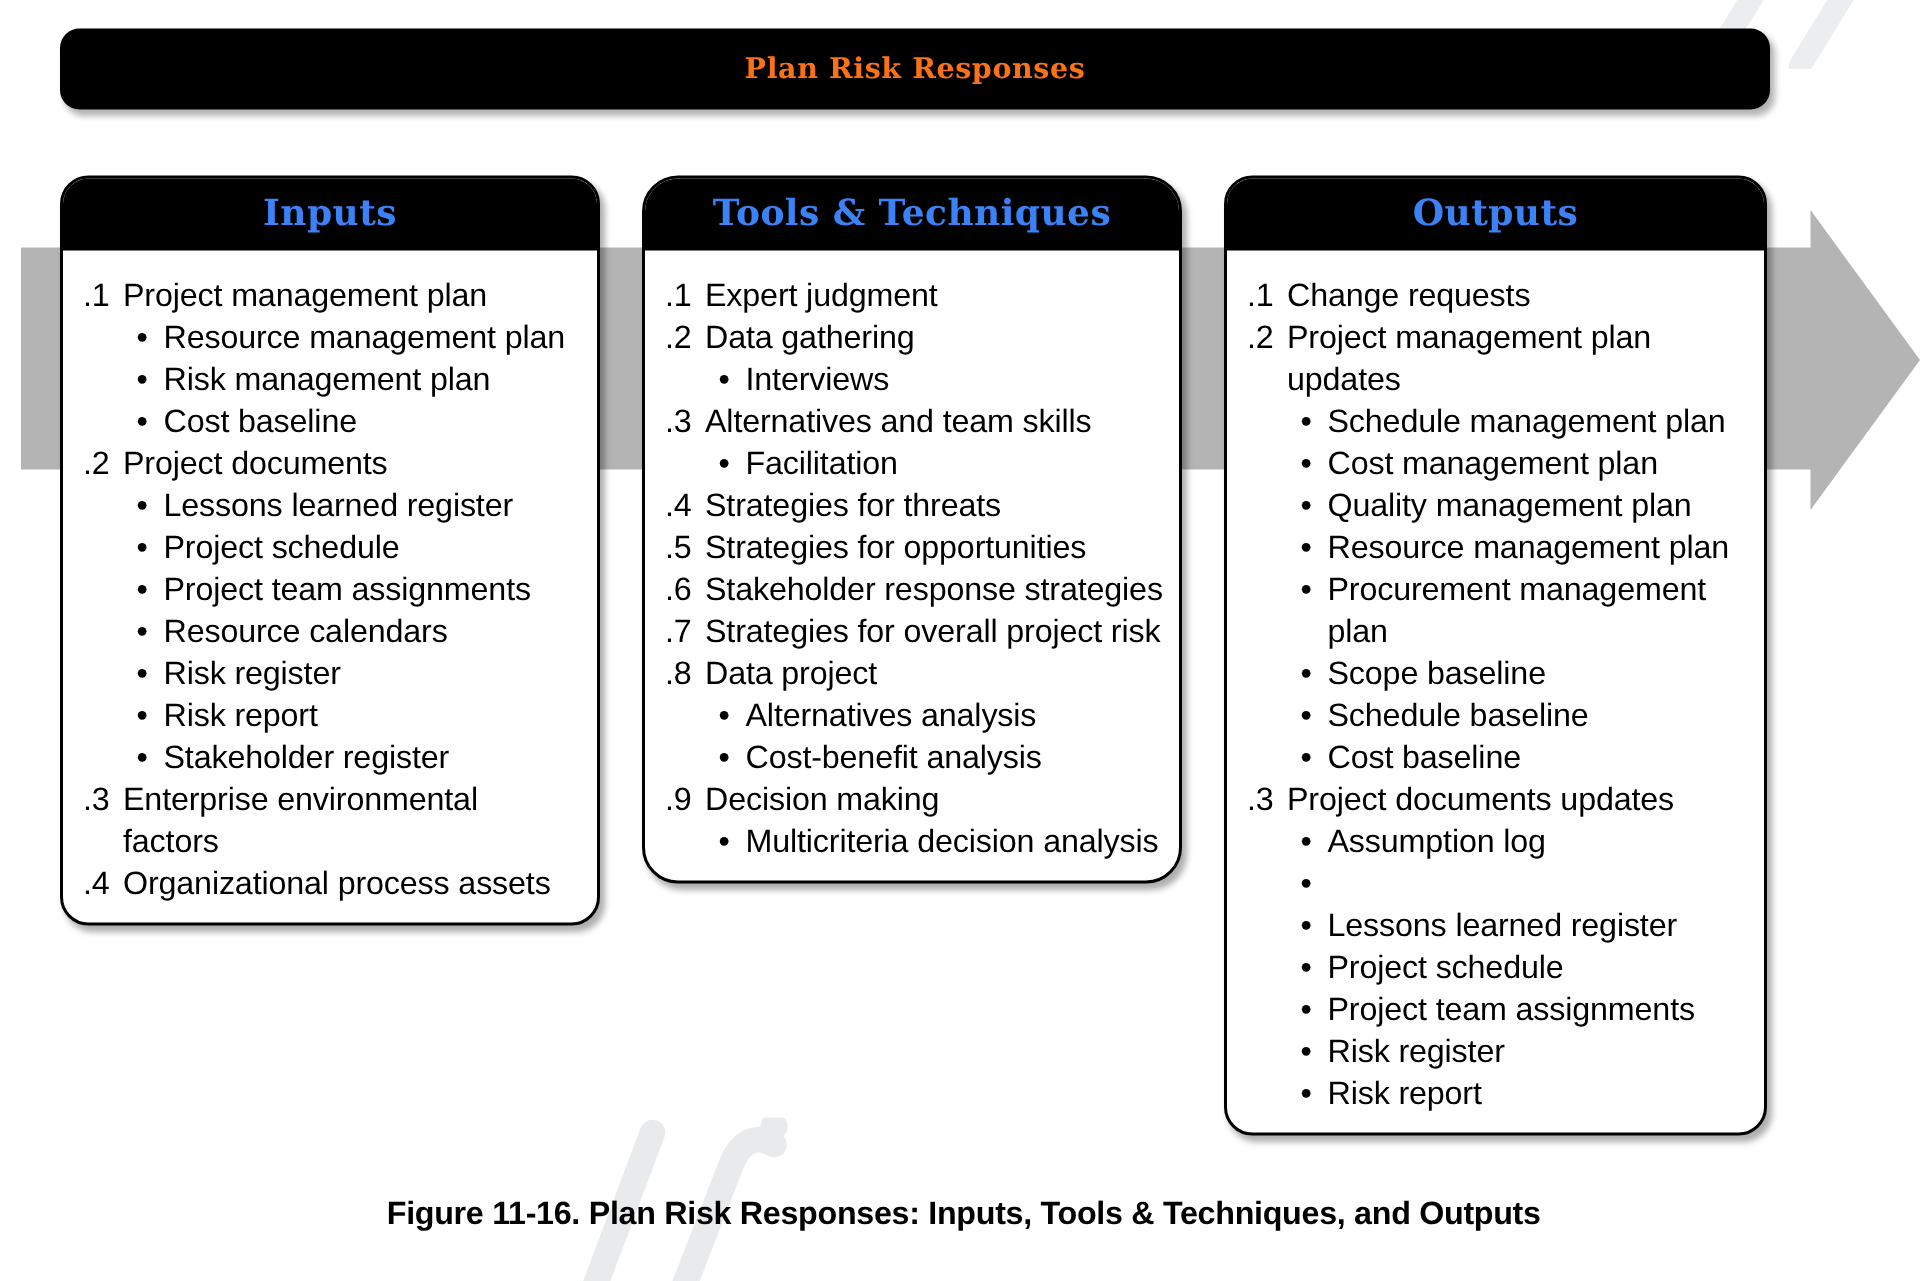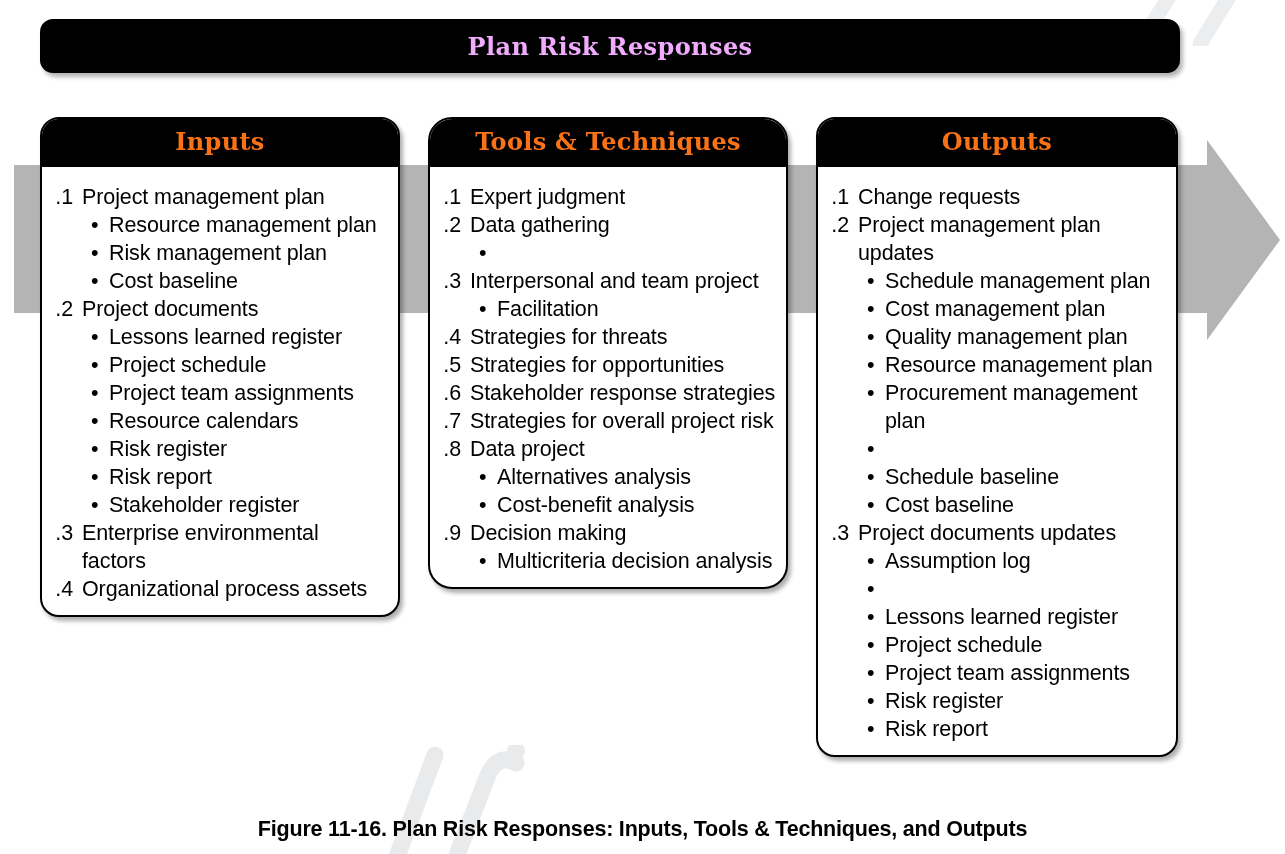--- a/index.html
+++ b/index.html
@@ -54,24 +54,24 @@
     width: 1140px;
     height: 54px;
     background: #000000;
     border-radius: 13px;
     box-shadow: 3px 4px 4px rgba(0,0,0,0.30);
     display: flex;
     align-items: center;
     justify-content: center;
   }
   #title-bar .title-text {
-    color: #f0abfc;
+    color: #f97316;
     font-family: "DejaVu Serif", "Liberation Serif", serif;
     font-weight: bold;
-    font-size: 24px;
+    font-size: 19px;
     letter-spacing: 0.4px;
     text-shadow: 1.5px 1.5px 0 rgba(0,0,0,0.55);
   }
 
   
   .itto-box {
     position: absolute;
     background: #ffffff;
     border: 2.4px solid #000000;
     border-radius: 19px;
@@ -83,21 +83,21 @@
     height: 50px;
     background: #000000;
     display: flex;
     align-items: center;
     justify-content: center;
     margin: -2.4px -2.4px 0 -2.4px;
     border-top-left-radius: 17px;
     border-top-right-radius: 17px;
   }
   .itto-header .hdr-text {
-    color: #f97316;
+    color: #3b82f6;
     font-family: "DejaVu Serif", "Liberation Serif", serif;
     font-weight: bold;
     font-size: 24px;
     letter-spacing: 0.3px;
     text-shadow: 1.4px 1.4px 0 rgba(0,0,0,0.5);
   }
   .itto-body {
     padding: 16px 10px 12px 10px;
   }
 
@@ -146,21 +146,20 @@
   #caption {
     position: absolute;
     left: 0;
     top: 797px;
     width: 1285px;
     text-align: center;
     font-size: 21.5px;
     font-weight: bold;
     font-stretch: condensed;
     letter-spacing: -0.2px;
-    margin-top: 20px;
   }
 </style>
 </head>
 <body>
 
 <svg id="watermark" viewBox="0 0 340 130">
   <g fill="none" stroke="#e6e7e9" stroke-width="17" stroke-linecap="round">
     <path d="M 60 130 L 105 10"></path>
     <path d="M 120 128 L 158 30 Q 168 8 186 18"></path>
   </g>
@@ -260,24 +259,25 @@
       <div class="num-item">
         <span class="num">.1</span>
         <span class="num-text">Expert judgment</span>
       </div>
       <div class="num-item">
         <span class="num">.2</span>
         <span class="num-text">Data gathering</span>
       </div>
       <div class="bullet-item">
         <span class="dot">•</span>
+        <span class="bullet-text">Interviews</span>
       </div>
       <div class="num-item">
         <span class="num">.3</span>
-        <span class="num-text">Interpersonal and team project</span>
+        <span class="num-text">Alternatives and team skills</span>
       </div>
       <div class="bullet-item">
         <span class="dot">•</span>
         <span class="bullet-text">Facilitation</span>
       </div>
       <div class="num-item">
         <span class="num">.4</span>
         <span class="num-text">Strategies for threats</span>
       </div>
       <div class="num-item">
@@ -343,20 +343,21 @@
       <div class="bullet-item">
         <span class="dot">•</span>
         <span class="bullet-text">Resource management plan</span>
       </div>
       <div class="bullet-item">
         <span class="dot">•</span>
         <span class="bullet-text">Procurement management plan</span>
       </div>
       <div class="bullet-item">
         <span class="dot">•</span>
+        <span class="bullet-text">Scope baseline</span>
       </div>
       <div class="bullet-item">
         <span class="dot">•</span>
         <span class="bullet-text">Schedule baseline</span>
       </div>
       <div class="bullet-item">
         <span class="dot">•</span>
         <span class="bullet-text">Cost baseline</span>
       </div>
       <div class="num-item">

